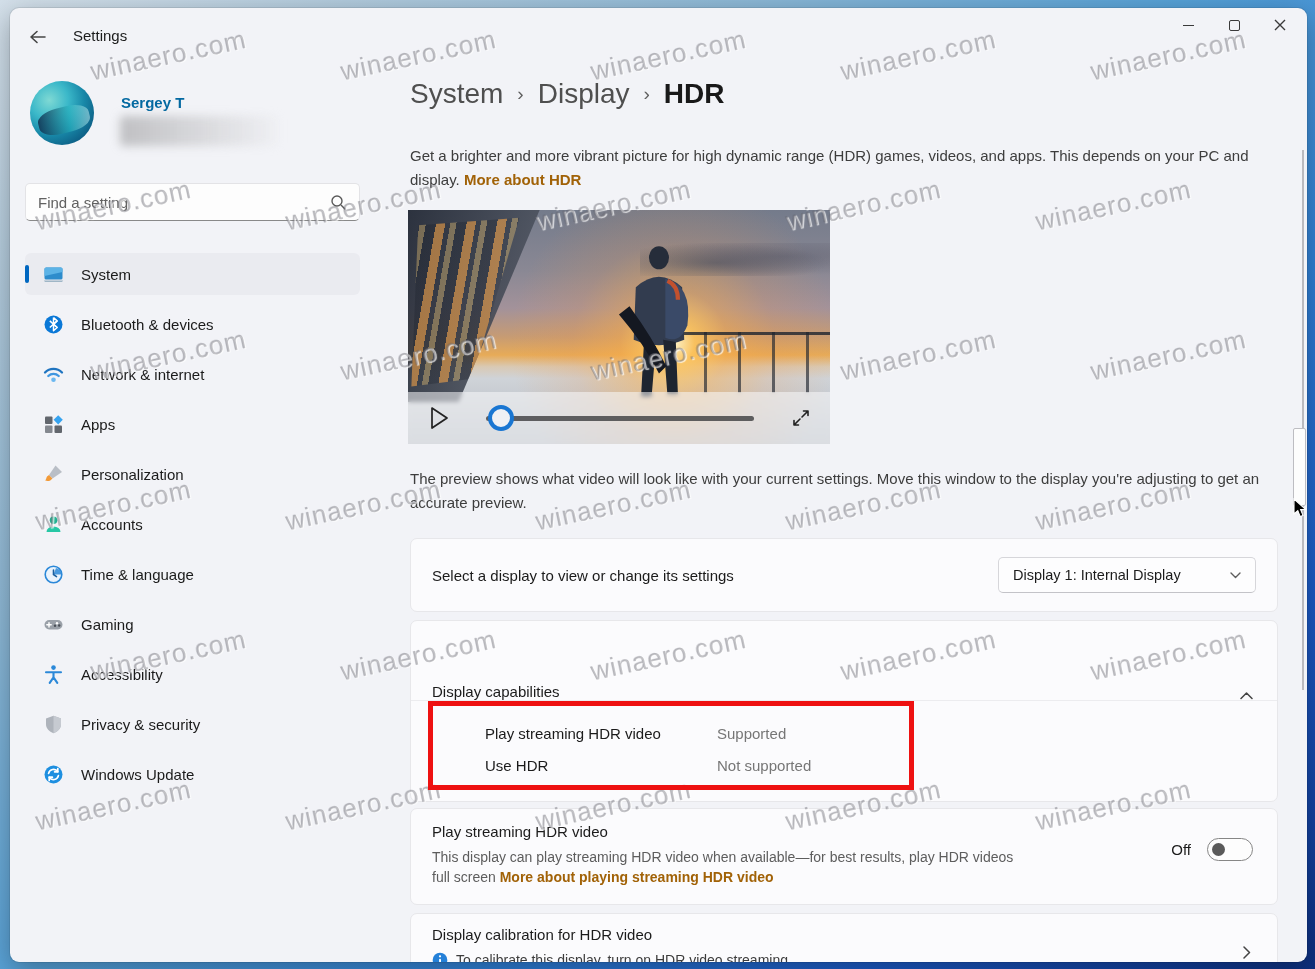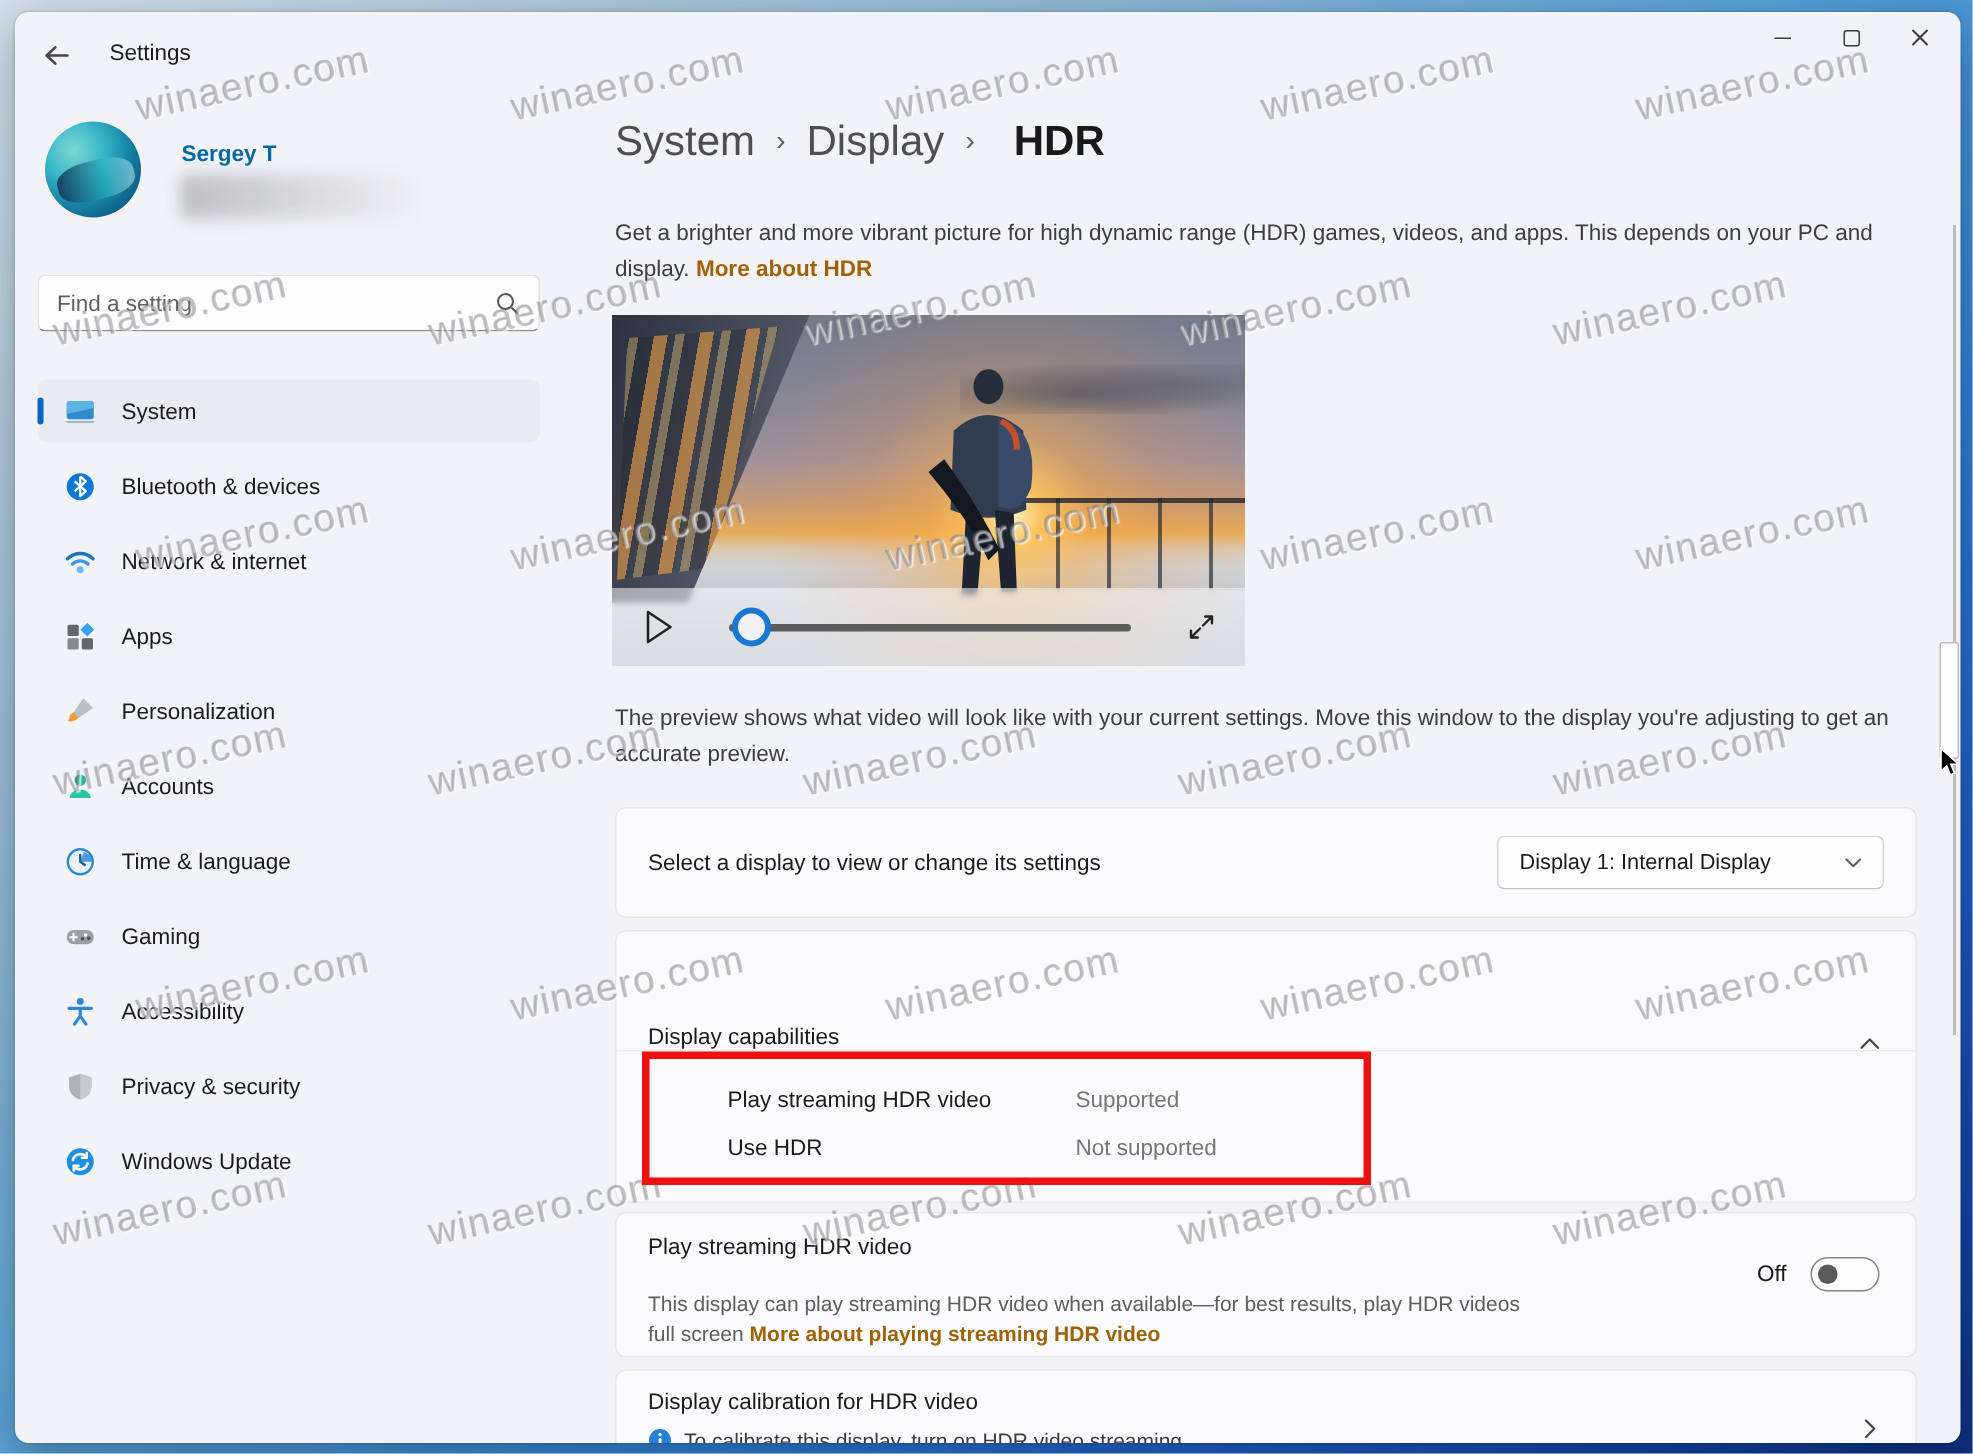--- a/index.html
+++ b/index.html
@@ -42,21 +42,21 @@
   .nav-item { position:relative; height:42px; margin-bottom:8px; border-radius:6px;
     display:flex; align-items:center; padding-left:18px; cursor:pointer; }
   .nav-item.active { background:#eaebf0; }
   .nav-item.active:before { content:""; position:absolute; left:0; top:12px; width:3.5px; height:18px; border-radius:2px; background:#0067c0; }
   .nav-icon { width:21px; height:21px; margin-right:17px; flex:0 0 auto; }
   .nav-label { font-size:15px; color:#1b1b1b; white-space:nowrap; }
   
   .breadcrumb { position:absolute; left:400px; top:70px; font-size:28px; display:flex; align-items:baseline; gap:14px; }
   .crumb { color:#4f4f4f; cursor:pointer; }
   .crumb-sep { color:#5f5f5f; font-size:19px; transform:translateY(-3px); }
-  .crumb-current { color:#191919; font-weight:700;margin-left:12px; }
+  .crumb-current { color:#191919; font-weight:700; }
   .intro { position:absolute; left:400px; top:136px; width:872px; font-size:15px; line-height:24px; color:#3d3d3d; }
   .lnk { color:#a16207; font-weight:700; cursor:pointer; }
   
   .video { position:absolute; left:398px; top:202px; width:422px; height:234px; overflow:hidden; background:#888; }
   .v-sky { position:absolute; inset:0;
     background:
       radial-gradient(circle at 63% 57%, rgba(255,246,205,.95) 0%, rgba(255,198,92,.85) 7%, rgba(252,170,66,.45) 18%, rgba(240,150,70,.18) 34%, rgba(0,0,0,0) 55%),
       linear-gradient(180deg, #747b8b 0%, #8a8894 26%, #a3929a 42%, #c69b74 54%, #e7ab58 62%, #d9c9b4 67%, #cfd3d8 72%, #c2c7cd 84%, #b4bac2 100%); }
   .v-cloud { position:absolute; left:55%; top:14%; width:45%; height:14%;
     background:radial-gradient(ellipse at 40% 60%, rgba(70,75,90,.55), rgba(70,75,90,0) 70%), radial-gradient(ellipse at 75% 40%, rgba(90,90,105,.5), rgba(90,90,105,0) 70%); }
@@ -91,21 +91,21 @@
   .card-caps { top:612px; height:182px; }
   .caps-header { height:80px; display:flex; align-items:flex-end; padding:0 24px 0 21px; cursor:pointer; border-bottom:1px solid #ececef; }
   .caps-title { font-size:15px; color:#1b1b1b; }
   .caps-chevron { margin-left:auto; display:flex; }
   .caps-rows { padding:16px 0 0 74px; }
   .caps-row { display:flex; height:32px; align-items:center; }
   .caps-row-label { width:232px; font-size:15px; color:#1b1b1b; }
   .caps-row-value { font-size:15px; color:#767676; }
   .card-stream { top:800px; height:97px; padding:14px 21px; }
   .stream-title { font-size:15px; color:#1b1b1b; }
-  .stream-desc { margin-top:19px; width:600px; font-size:14px; line-height:20px; color:#5d5d5d; }
+  .stream-desc { margin-top:7px; width:600px; font-size:14px; line-height:20px; color:#5d5d5d; }
   .stream-desc .lnk { font-size:14px; }
   .toggle-wrap { position:absolute; right:24px; top:29px; display:flex; align-items:center; gap:16px; }
   .toggle-label { font-size:15px; color:#1b1b1b; }
   .toggle { width:46px; height:23px; border:1px solid #868686; border-radius:12px; background:#fdfdfd; position:relative; cursor:pointer; }
   .toggle-knob { position:absolute; left:4px; top:4px; width:13px; height:13px; border-radius:50%; background:#5a5a5a; }
   .card-calib { top:905px; height:92px; padding:12px 21px; }
   .calib-title { font-size:15px; color:#1b1b1b; }
   .calib-info { margin-top:9px; display:flex; align-items:center; gap:8px; font-size:14px; color:#3c3c3c;text-align:right; }
   .calib-chevron { position:absolute; right:26px; top:32px; display:flex; cursor:pointer; }
   

